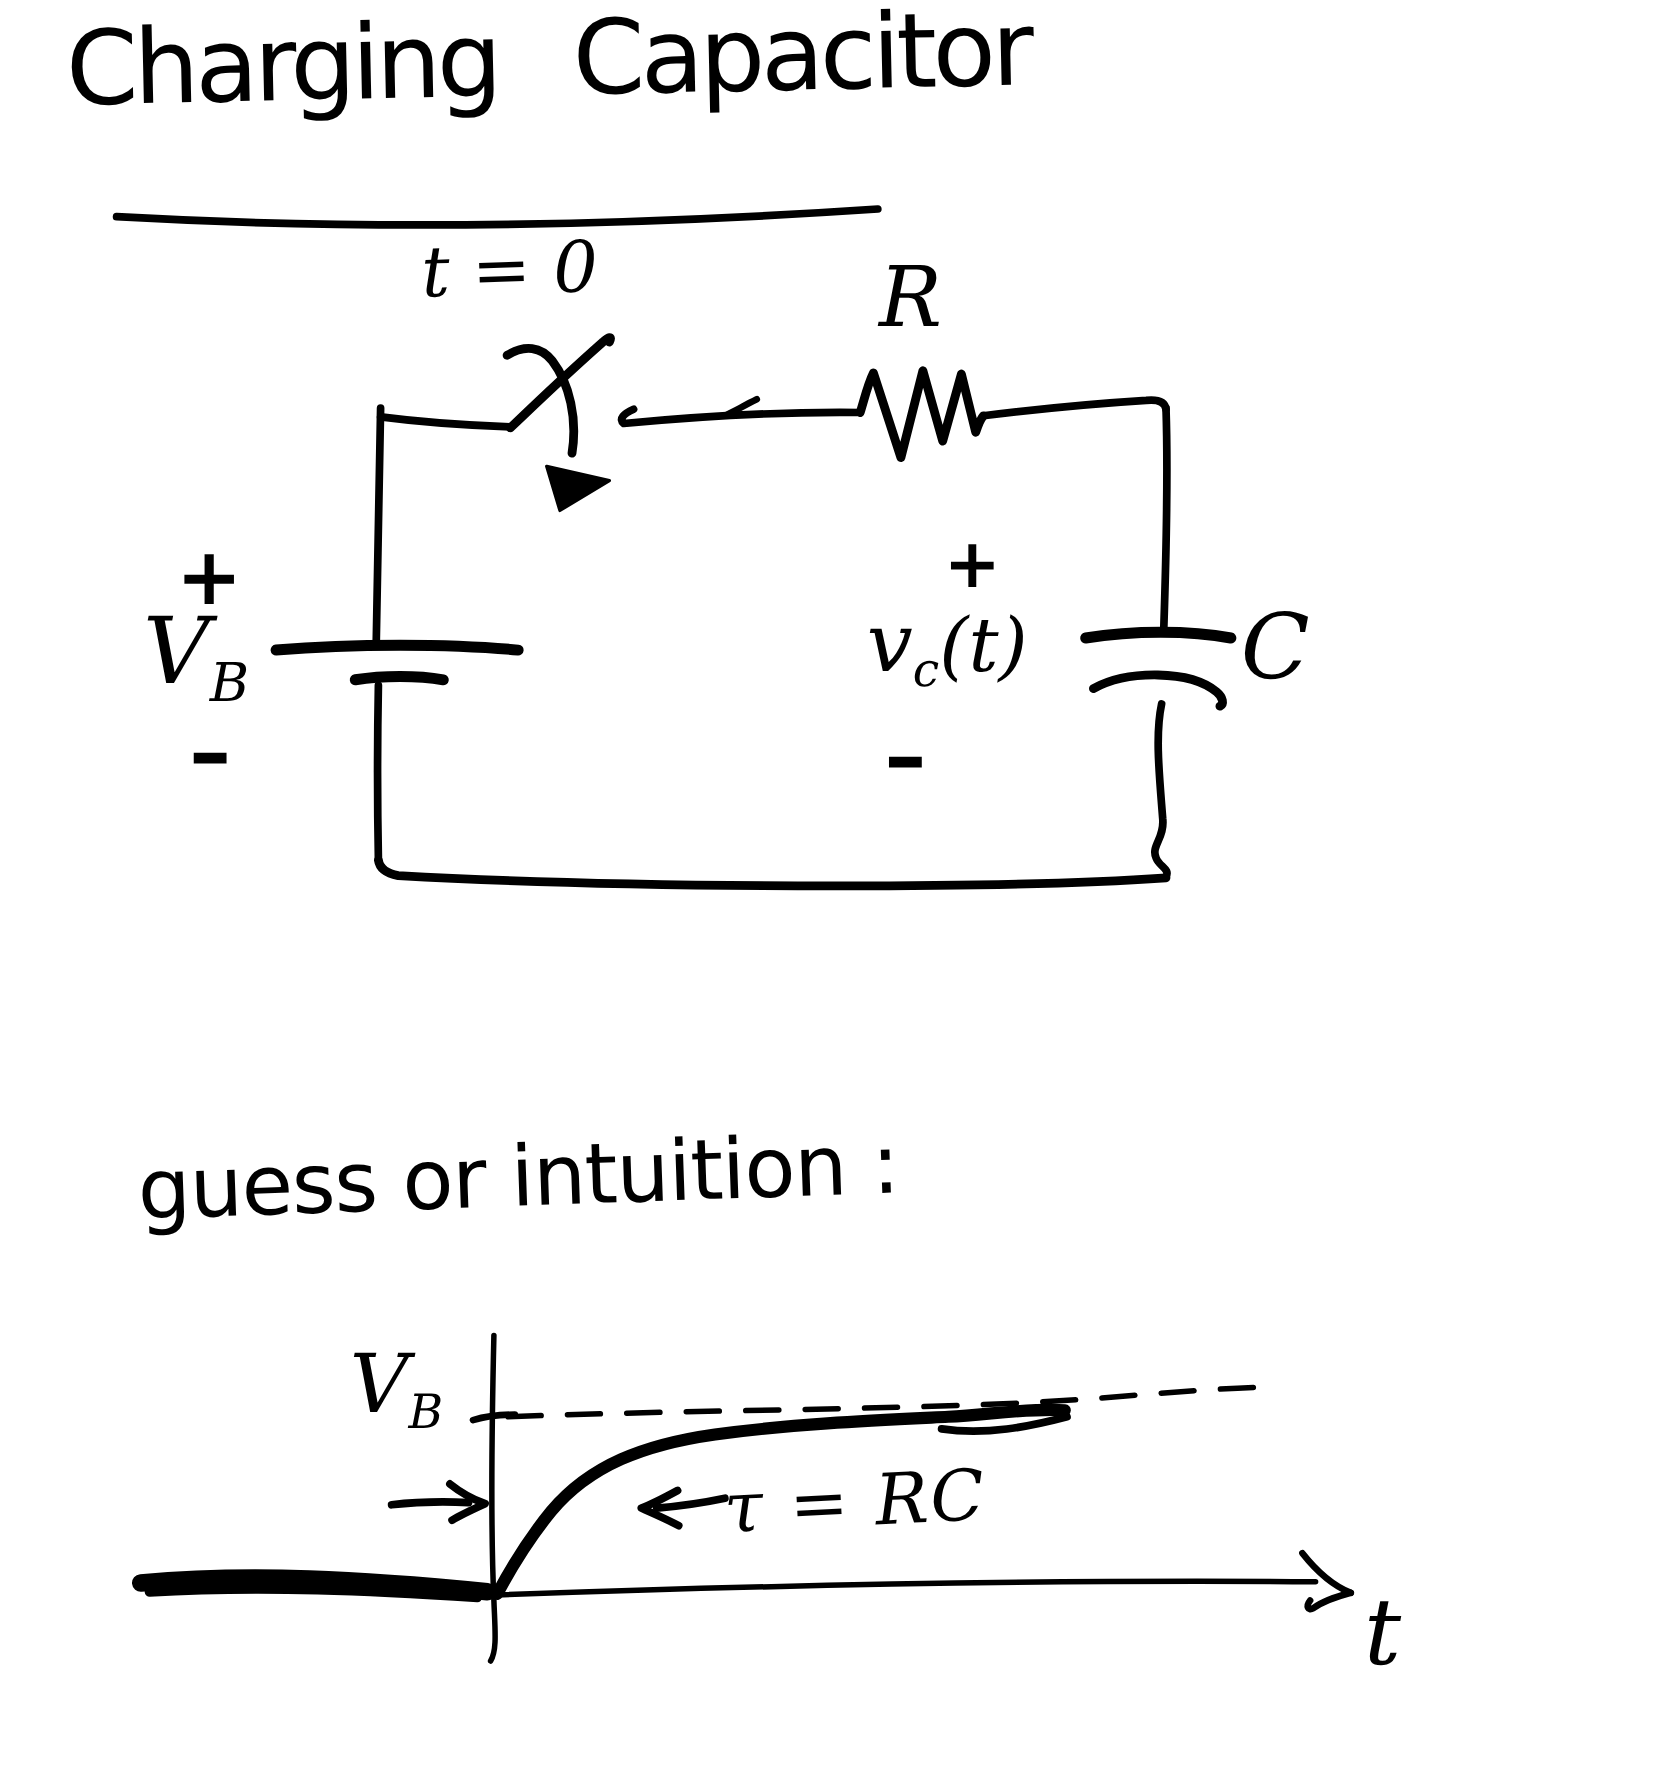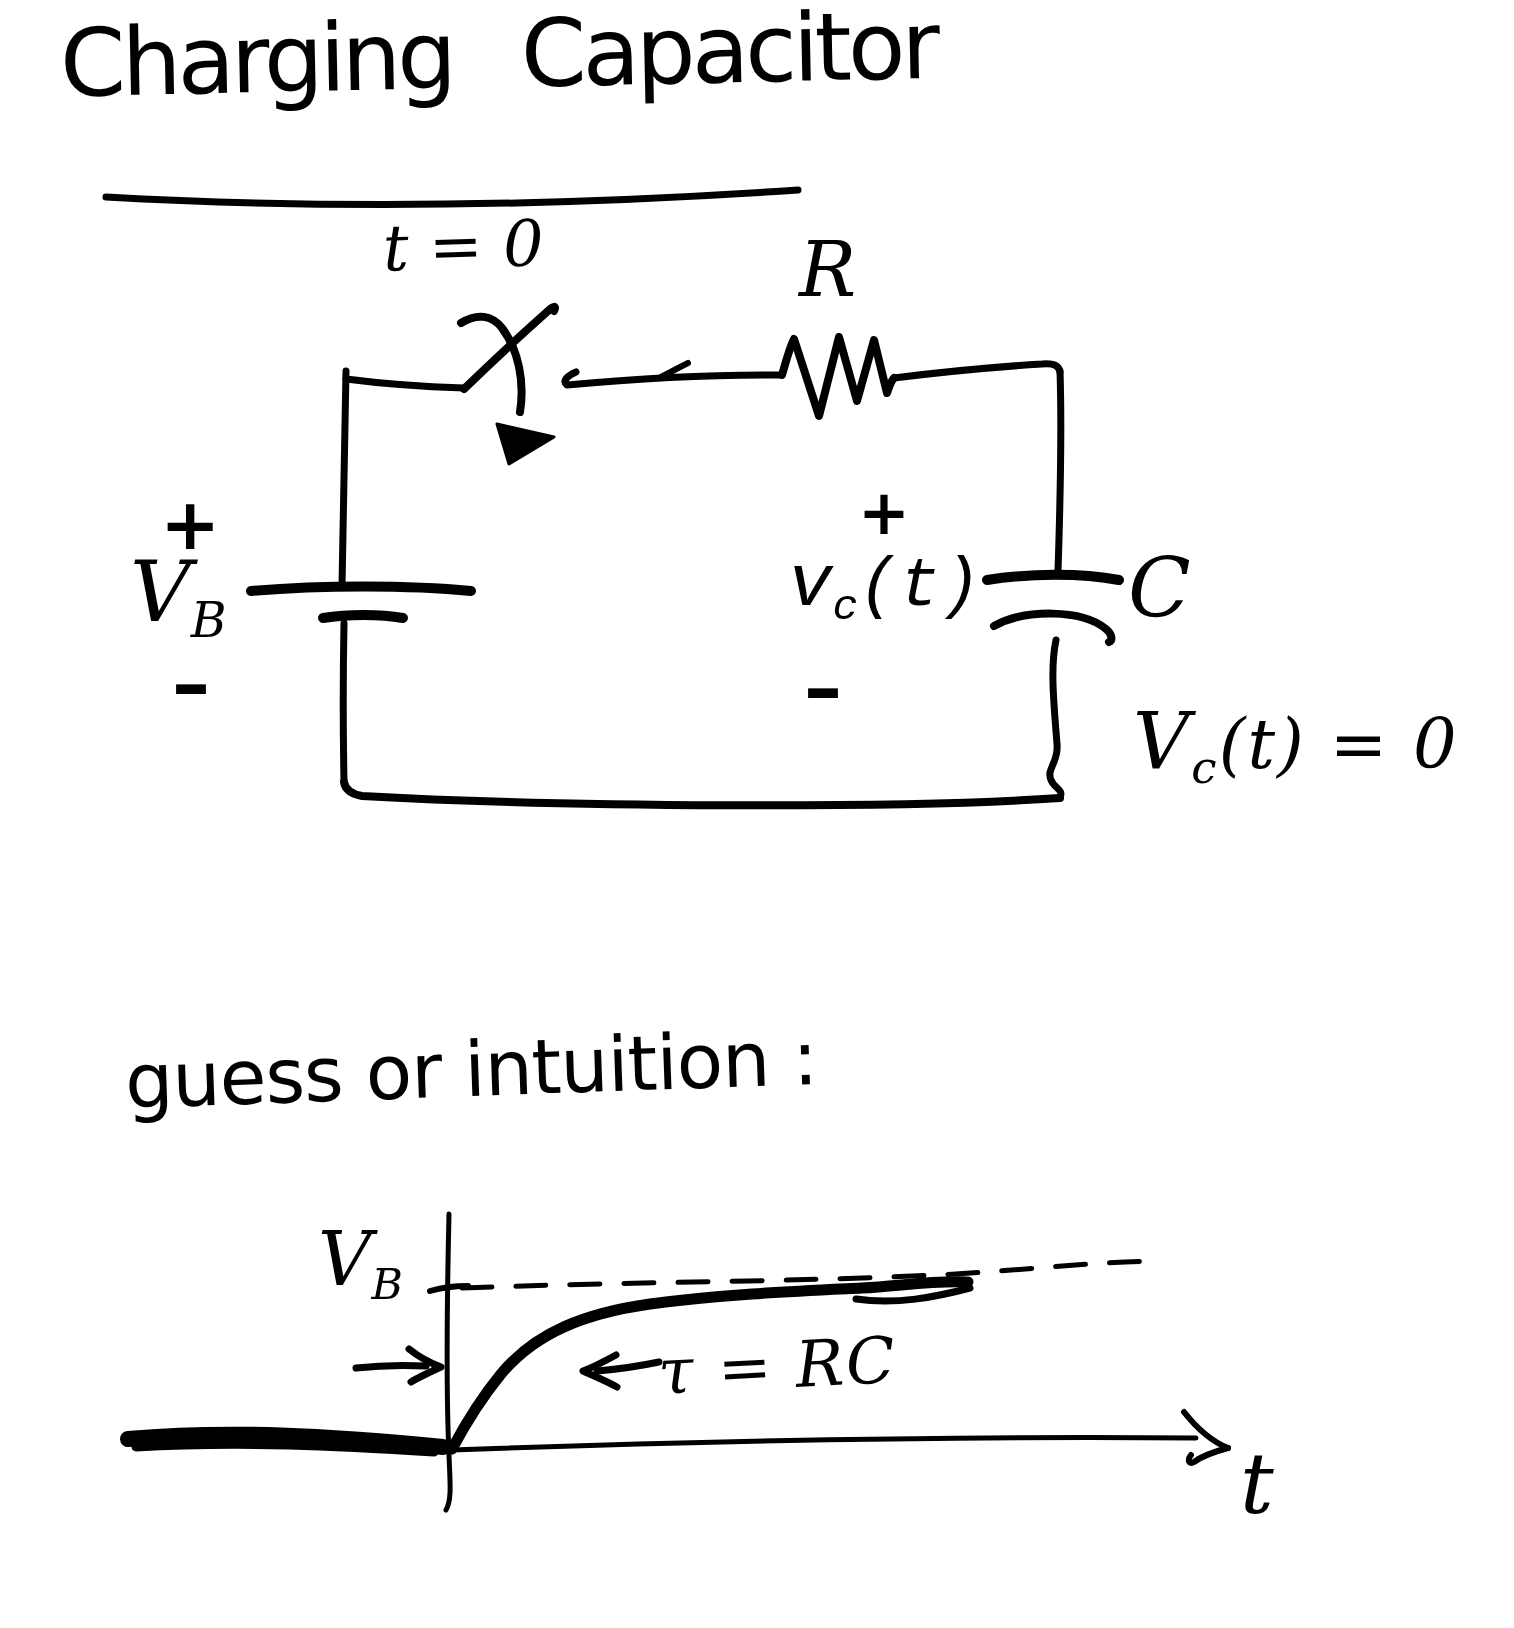--- a/index.html
+++ b/index.html
@@ -84,31 +84,28 @@
   <div class="label hw bold" style="left:160px;top:488px;font-size:72px;">+</div>
 
   <div class="label math" style="left:130px;top:550px;font-size:84px;">
     <span>V</span><span class="sub">B</span>
   </div>
 
   <div class="label hw bold" style="left:172px;top:646px;font-size:76px;">–</div>
 
   <div class="label hw bold" style="left:858px;top:482px;font-size:62px;">+</div>
 
-  <div class="label math" style="left:788px;top:548px;font-size:74px;font-family:Liberation Mono, monospace;">
+  <div class="label math" style="left:788px;top:548px;font-size:74px;">
     <span>v</span><span class="sub">c</span><span style="font-size:0.92em;">(t)</span>
   </div>
 
   <div class="label hw bold" style="left:804px;top:650px;font-size:76px;">–</div>
 
   <div class="label math" style="left:1128px;top:548px;font-size:82px;">C</div>
 
-  <div class="label math" style="left:1133px;top:702px;font-size:78px;letter-spacing:2px;">
-    <span>V</span><span class="sub">c</span><span style="font-size:0.88em;">(t) = 0</span>
-  </div>
 
 
   <div class="label hw" style="left:125px;top:1032px;font-size:76px;letter-spacing:-1px;transform:rotate(-2deg);">guess or intuition :</div>
 
   <div class="label math" style="left:318px;top:1222px;font-size:74px;">
     <span>V</span><span class="sub">B</span>
   </div>
 
   <div class="label math" style="left:658px;top:1334px;font-size:64px;letter-spacing:2px;transform:rotate(-3deg);">τ = RC</div>
 

